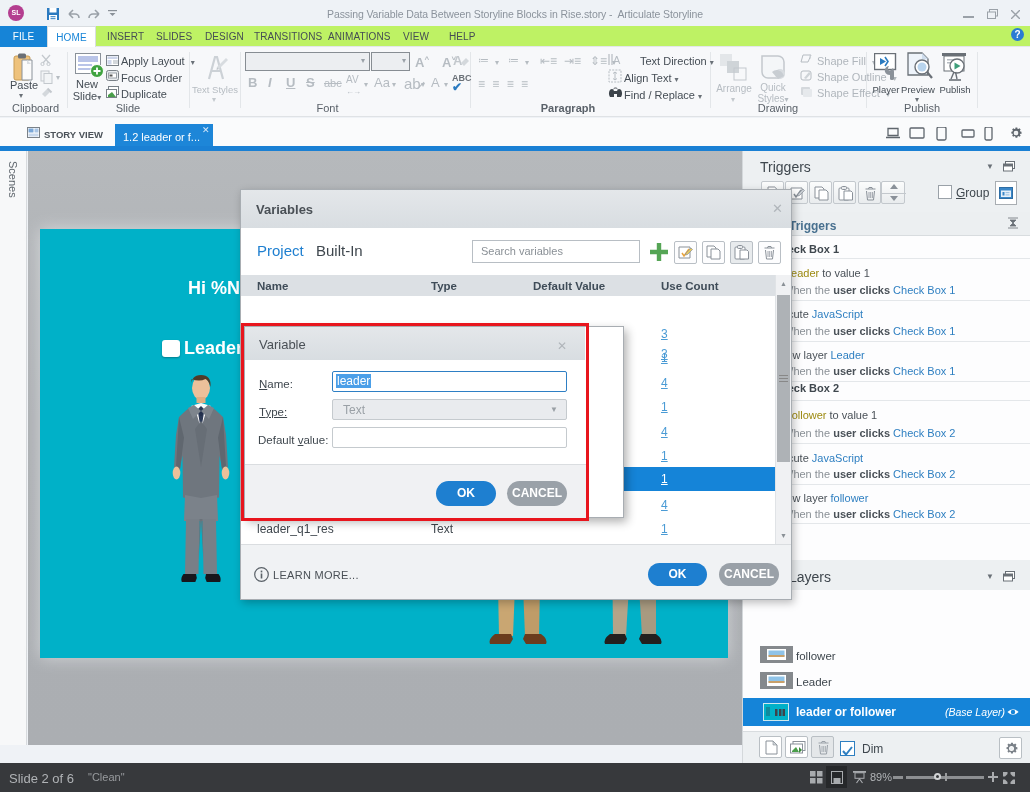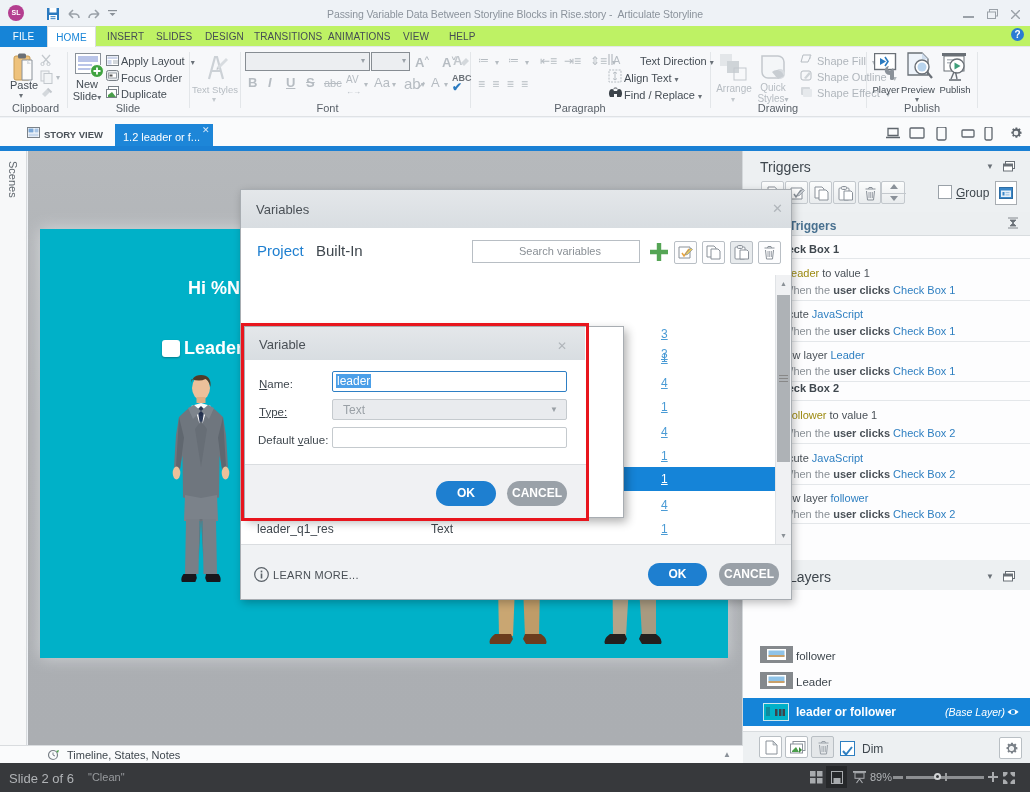--- a/index.html
+++ b/index.html
@@ -98,21 +98,21 @@
  <div class="gsep" style="left:67px"></div>
       <div class="gsep" style="left:189px"></div>
       <div class="gsep" style="left:240px"></div>
       <div class="gsep" style="left:470px"></div>
       <div class="gsep" style="left:710px"></div>
       <div class="gsep" style="left:866px"></div>
       <div class="gsep" style="left:977px"></div>
  <div class="glabel" style="left:4px;width:63px;">Clipboard</div>
  <div class="glabel" style="left:90px;width:76px;">Slide</div>
  <div class="glabel" style="left:280px;width:95px;">Font</div>
- <div class="glabel" style="left:530px;width:100px;">Paragraph</div>
+ <div class="glabel" style="left:518px;width:100px;font-weight:bold;">Paragraph</div>
  <div class="glabel" style="left:728px;width:100px;">Drawing</div>
  <div class="glabel" style="left:872px;width:100px;">Publish</div>
 
  <svg class="abs" style="left:13px;top:6px" width="22" height="29">
         <rect x="1" y="3" width="16" height="24" rx="2" fill="#eec27c" stroke="#c89c55"></rect>
         <rect x="5" y="0.5" width="8" height="5" rx="1.5" fill="#6a6f75"></rect>
         <path d="M8 7 h10 l0 0 v20 h-10 z" fill="#fbfbfb" stroke="#8a9199" transform="translate(1,0)"></path>
         <path d="M14 7 l4 4 h-4 z" fill="#d9dde1"></path>
       </svg>
  <div class="abs" style="left:2px;top:32px;width:44px;text-align:center;font-size:11px;color:#454d55;">Paste</div>
@@ -508,29 +508,20 @@
   <div class="abs" style="left:97px;top:9px;width:15px;height:15px;background:#fff;border:1px solid #2e7fc1;"><svg width="11" height="10" style="margin:2px 0 0 1px">
             <path d="M1 5 l3 3.5 6 -7.5" stroke="#2e7fc1" stroke-width="2" fill="none"></path>
           </svg></div>
   <div class="abs" style="left:119px;top:10px;font-size:12px;color:#3f474e;">Dim</div>
   <div class="lbtn" style="left:256px;top:5px;"><svg width="15" height="15" style="margin:3px 0 0 4px" viewBox="0 0 24 24">
             <path fill="#7a8188" d="M12 8a4 4 0 1 0 0 8 4 4 0 0 0 0-8zm9.4 5.6l-2.1-.4a7 7 0 0 1-.6 1.5l1.3 1.8-2.1 2.1-1.8-1.3c-.5.3-1 .5-1.5.6l-.4 2.1h-3l-.4-2.1a7 7 0 0 1-1.5-.6l-1.8 1.3-2.1-2.1 1.3-1.8a7 7 0 0 1-.6-1.5l-2.1-.4v-3l2.1-.4c.1-.5.3-1 .6-1.5L5.4 6.1l2.1-2.1 1.8 1.3c.5-.3 1-.5 1.5-.6l.4-2.1h3l.4 2.1c.5.1 1 .3 1.5.6l1.8-1.3 2.1 2.1-1.3 1.8c.3.5.5 1 .6 1.5l2.1.4z"></path>
             <circle cx="12" cy="12" r="2.6" fill="#edf0f2"></circle>
           </svg></div>
  </div>
 </div>
-<div id="timelinebar">
- <svg class="abs" style="left:48px;top:3px" width="12" height="12">
-        <circle cx="5" cy="6" r="4.5" fill="none" stroke="#7a8188" stroke-width="1.2"></circle>
-        <path d="M5 3.5 V6 L7 7" stroke="#7a8188" fill="none"></path>
-        <path d="M8 2 l3 -1 -1 3" fill="#4a9e4a"></path>
-      </svg>
- <div class="abs" style="left:67px;top:3px;font-size:11px;color:#3f474e;">Timeline, States, Notes</div>
- <div class="abs" style="left:723px;top:4px;font-size:8px;color:#8a9199;">▲</div>
-</div>
 <div id="statusbar">
  <div class="abs" style="left:9px;top:8px;font-size:13px;color:#b0b3b6;">Slide 2 of 6</div>
  <div class="abs" style="left:88px;top:8px;font-size:11px;color:#989b9e;">"Clean"</div>
  <svg class="abs" style="left:810px;top:8px" width="13" height="13">
         <rect x="0" y="0" width="5.5" height="5.5" fill="#a8abae"></rect>
         <rect x="7" y="0" width="5.5" height="5.5" fill="#a8abae"></rect>
         <rect x="0" y="7" width="5.5" height="5.5" fill="#a8abae"></rect>
         <rect x="7" y="7" width="5.5" height="5.5" fill="#a8abae"></rect>
       </svg>
  <div class="abs" style="left:826px;top:3px;width:21px;height:22px;background:#26282a;"></div>
@@ -551,27 +542,27 @@
  <svg class="abs" style="left:988px;top:9px" width="10" height="10">
         <path d="M5 0 V10 M0 5 H10" stroke="#aaacaf" stroke-width="2"></path>
       </svg>
  <svg class="abs" style="left:1003px;top:9px" width="12" height="12">
         <path d="M0 0 h4.5 v2 l-2.5 2.5 h-2 z M12 0 v4.5 h-2 L7.5 2 v-2 z M12 12 h-4.5 v-2 l2.5 -2.5 h2 z M0 12 v-4.5 h2 L4.5 10 v2 z" fill="#aaacaf"></path>
       </svg>
 </div>
 
 <div id="vdlg">
  <div class="dlgtitle" style="position:absolute;left:0;top:0;width:550px;height:38px;">
-   <div class="abs" style="left:15px;top:12px;font-size:13px;color:#4a5056;">Variables</div>
+   <div class="abs" style="left:15px;top:12px;font-size:13px;color:#4a5056;font-weight:bold;">Variables</div>
    <div class="abs" style="left:531px;top:11px;font-size:13px;color:#b0b5ba;">✕</div>
  </div>
  <div class="abs" style="left:16px;top:52px;font-size:15px;color:#1e7fd0;">Project</div>
  <div class="abs" style="left:75px;top:52px;font-size:15px;color:#3f474e;">Built-In</div>
  <div class="abs" style="left:231px;top:50px;width:168px;height:23px;background:#fff;border:1px solid #b8bec4;">
-   <div style="margin:4px 0 0 8px;font-size:11px;color:#8a9096;text-align:center;">Search variables</div>
+   <div style="margin:4px 0 0 8px;font-size:11px;color:#8a9096;">Search variables</div>
  </div>
  <svg class="abs" style="left:409px;top:53px" width="18" height="18">
         <path d="M6.8 0 h4.4 v6.8 h6.8 v4.4 h-6.8 v6.8 h-4.4 v-6.8 h-6.8 v-4.4 h6.8z" fill="#55a555"></path>
       </svg>
  <div class="dbtn" style="left:433px;top:51px;"><svg width="15" height="15" style="margin:3px 0 0 3px">
           <path d="M1 2 h11 v11 h-11z" fill="#fff" stroke="#8a9199"></path>
           <path d="M4 8 l2 3 5 -7" stroke="#e8a33d" fill="none" stroke-width="1.5"></path>
           <path d="M8 8 l5 -5 1.5 1.5 -5 5 -2 .5z" fill="#e8c95d" stroke="#8a9199" stroke-width=".7"></path>
         </svg></div>
  <div class="dbtn" style="left:461px;top:51px;"><svg width="15" height="15" style="margin:3px 0 0 3px">
@@ -581,20 +572,26 @@
  <div class="dbtn" style="left:489px;top:51px;background:#e8ebed;"><svg width="15" height="15" style="margin:3px 0 0 3px">
           <rect x="1" y="2" width="10" height="12" rx="1" fill="#fff" stroke="#8a9199"></rect>
           <rect x="3.5" y="0.5" width="5" height="3" rx="1" fill="#e8eaec" stroke="#8a9199"></rect>
           <path d="M6 5 h7 l1.5 1.5 v7.5 h-8.5z" fill="#fff" stroke="#8a9199"></path>
         </svg></div>
  <div class="dbtn" style="left:517px;top:51px;"><svg width="14" height="15" style="margin:3px 0 0 4px">
           <path d="M1.5 3 h10 M4.5 3 l.5-1.5 h3 l.5 1.5 M2.5 5 l1 9 h6 l1-9" stroke="#8a9199" fill="none"></path>
           <path d="M5 6 v6 M6.7 6 v6 M8.4 6 v6" stroke="#8a9199" stroke-width=".8"></path>
         </svg></div>
 
+ <div class="abs" style="left:0;top:85px;width:550px;height:21px;background:#dce0e4;">
+  <span class="th" style="left:16px;">Name</span>
+        <span class="th" style="left:190px;">Type</span>
+        <span class="th" style="left:292px;">Default Value</span>
+        <span class="th" style="left:420px;">Use Count</span>
+ </div>
  <div class="abs" style="left:0;top:106px;width:550px;height:248px;background:#fff;">
   <div class="row" style="top:1.6px;margin-top:44px;">
           <span class="c1">checkone</span>
           <span class="c2">Text</span>
           <a class="c4">3</a>
         </div>
   <div class="row" style="top:26px;">
           <a class="c4">3</a>
         </div>
   <div class="row" style="top:50.4px;">

